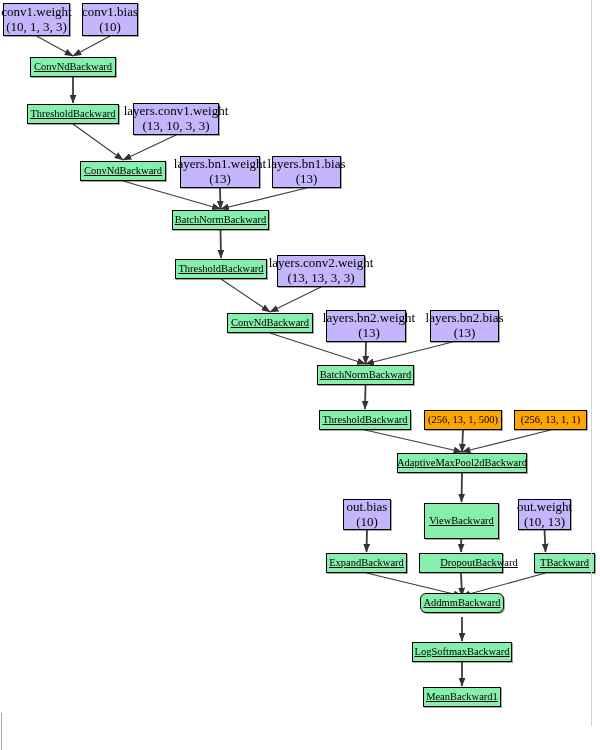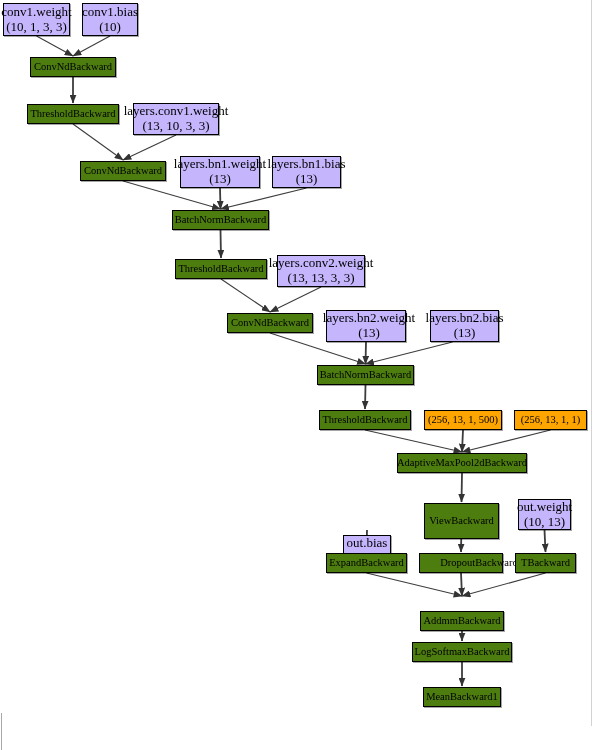--- a/index.html
+++ b/index.html
@@ -49,23 +49,24 @@
     display: flex;
     flex-direction: column;
     align-items: center;
     justify-content: center;
     text-align: center;
     line-height: 1.12;
     white-space: nowrap;
     box-shadow: 1px 1px 0 rgba(0,0,0,0.35);
   }
   .node.op {
-    background: #4d7c0f;
+    background: #86efac;
     font-size: 10.5px;
     color: #000;
+    text-decoration: underline;
   }
   .node.param {
     background: #c4b5fd;
     font-size: 13px;
     color: #000;
   }
   .node.tensor {
     background: #ffa500;
     font-size: 10.5px;
     color: #000;
@@ -171,41 +172,41 @@
       </div>
       <div class="node tensor" style="left: 424px; top: 410px; width: 78px; height: 20px;">
         <span class="l1">(256, 13, 1, 500)</span>
       </div>
       <div class="node tensor" style="left: 514px; top: 410px; width: 73px; height: 20px; justify-content: center;">
         <span class="l1">(256, 13, 1, 1)</span>
       </div>
       <div class="node op" style="left: 397px; top: 453px; width: 130px; height: 20px;">
         <span class="l1">AdaptiveMaxPool2dBackward</span>
       </div>
-      <div class="node param" style="left: 343px; top: 499px; width: 48px; height: 31px; margin-top: 36px;">
+      <div class="node param" style="left: 343px; top: 499px; width: 48px; height: 31px;">
         <span class="l1">out.bias</span>
         <span class="l2">(10)</span>
       </div>
       <div class="node op" style="left: 424px; top: 503px; width: 75px; height: 36px;">
         <span class="l1">ViewBackward</span>
       </div>
       <div class="node param" style="left: 518px; top: 499px; width: 53px; height: 31px;">
         <span class="l1">out.weight</span>
         <span class="l2">(10, 13)</span>
       </div>
       <div class="node op" style="left: 326px; top: 553px; width: 81px; height: 20px;">
         <span class="l1">ExpandBackward</span>
       </div>
       <div class="node op" style="left: 419px; top: 553px; width: 84px; height: 20px; padding-left: 36px;">
         <span class="l1">DropoutBackward</span>
       </div>
-      <div class="node op" style="left: 515px; top: 553px; width: 61px; height: 20px;">
+      <div class="node op" style="left: 534px; top: 553px; width: 61px; height: 20px;">
         <span class="l1">TBackward</span>
       </div>
-      <div class="node op" style="left: 420px; top: 611px; width: 84px; height: 20px;">
+      <div class="node op" style="left: 420px; top: 593px; width: 84px; height: 20px; border-radius: 6px;">
         <span class="l1">AddmmBackward</span>
       </div>
       <div class="node op" style="left: 412px; top: 642px; width: 100px; height: 20px;">
         <span class="l1">LogSoftmaxBackward</span>
       </div>
       <div class="node op" style="left: 423px; top: 687px; width: 78px; height: 20px;">
         <span class="l1">MeanBackward1</span>
       </div>
     </div>
   <div id="edge-left"></div>

